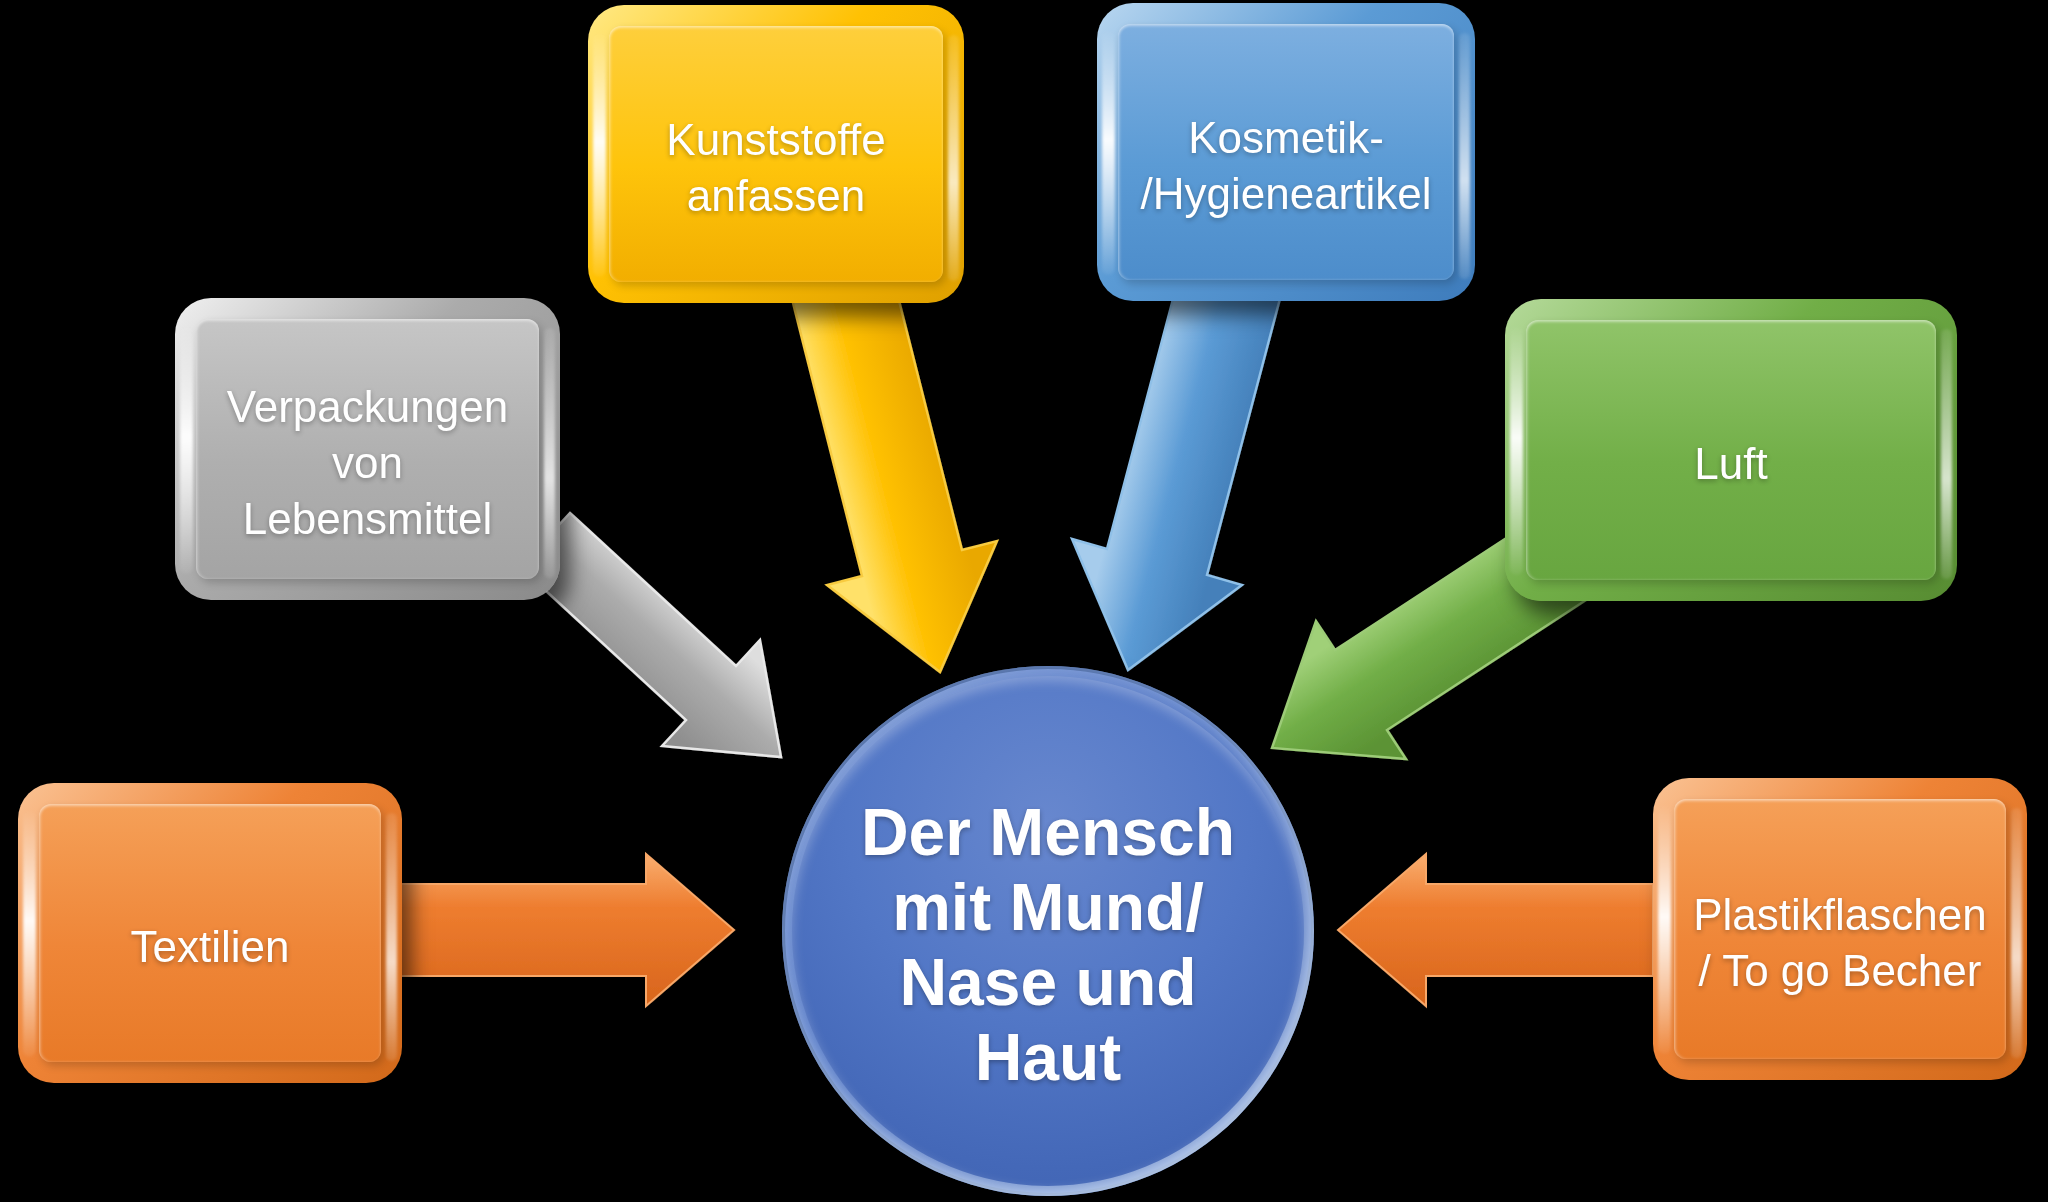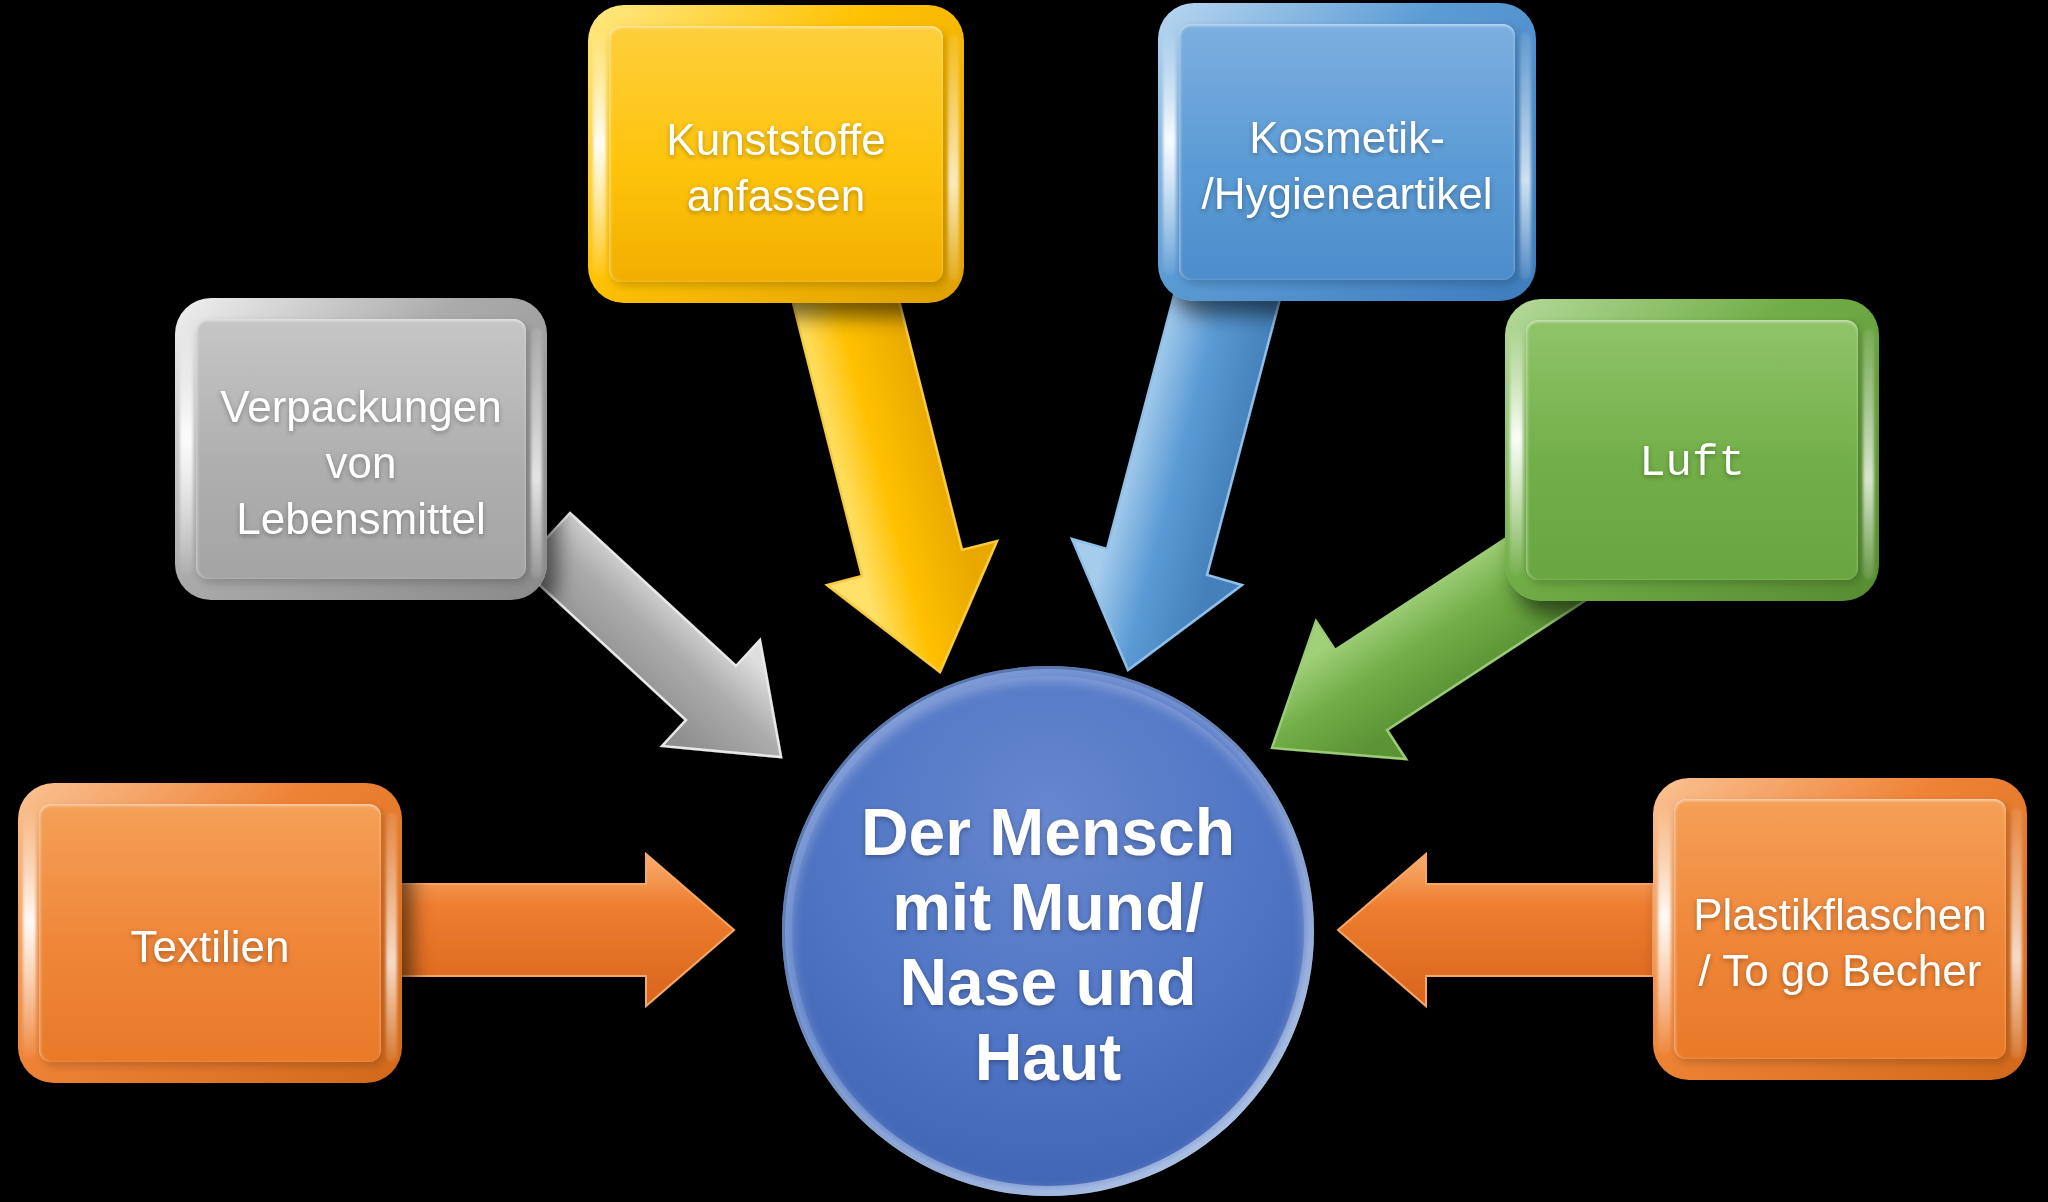--- a/index.html
+++ b/index.html
@@ -64,23 +64,23 @@
     margin-top: 28px;
   }
   .c-yellow { --l:#FFE985; --b:#FFC103; --d:#DFA000; --fl:#FECF3C; --fm:#FEC40B; --fd:#F2AE00; }
   .c-blue   { --l:#B9D7F0; --b:#5B9BD5; --d:#3E7CBC; --fl:#7DAFE0; --fm:#5B9BD5; --fd:#4D8DCB; }
   .c-gray   { --l:#F0F0F0; --b:#ABABAB; --d:#8A8A8A; --fl:#C6C6C6; --fm:#AFAFAF; --fd:#A4A4A4; }
   .c-green  { --l:#B5DA9A; --b:#71AE47; --d:#578C32; --fl:#90C469; --fm:#72AF48; --fd:#68A640; }
   .c-orange { --l:#FBC río, #FAC293; --b:#EE8336; --d:#D2691A; --fl:#F5A058; --fm:#EF8638; --fd:#E87A28; }
   .c-orange { --l:#FAC293; --b:#EE8336; --d:#D2691A; --fl:#F5A058; --fm:#EF8638; --fd:#E87A28; }
 
   #node-kunststoffe   { left: 588px;  top: 5px;   width: 376px; height: 298px; }
-  #node-kosmetik      { left: 1158px; top: 3px;   width: 378px; height: 298px; }
-  #node-verpackungen  { left: 175px;  top: 298px; width: 372px; height: 302px; }
-  #node-luft          { left: 1505px; top: 299px; width: 374px; height: 302px; font-family: Liberation Mono, monospace; }
+  #node-kosmetik      { left: 1097px; top: 3px;   width: 378px; height: 298px; }
+  #node-verpackungen  { left: 175px;  top: 298px; width: 372px; height: 302px; padding-left: 13px; }
+  #node-luft          { left: 1505px; top: 299px; width: 452px; height: 302px; }
   #node-textilien     { left: 18px;   top: 783px; width: 384px; height: 300px; }
   #node-plastik       { left: 1653px; top: 778px; width: 374px; height: 302px; }
 
   
   .center-circle {
     position: absolute;
     left: 782px; top: 666px;
     width: 532px; height: 530px;
     z-index: 3;
     border-radius: 50%;

